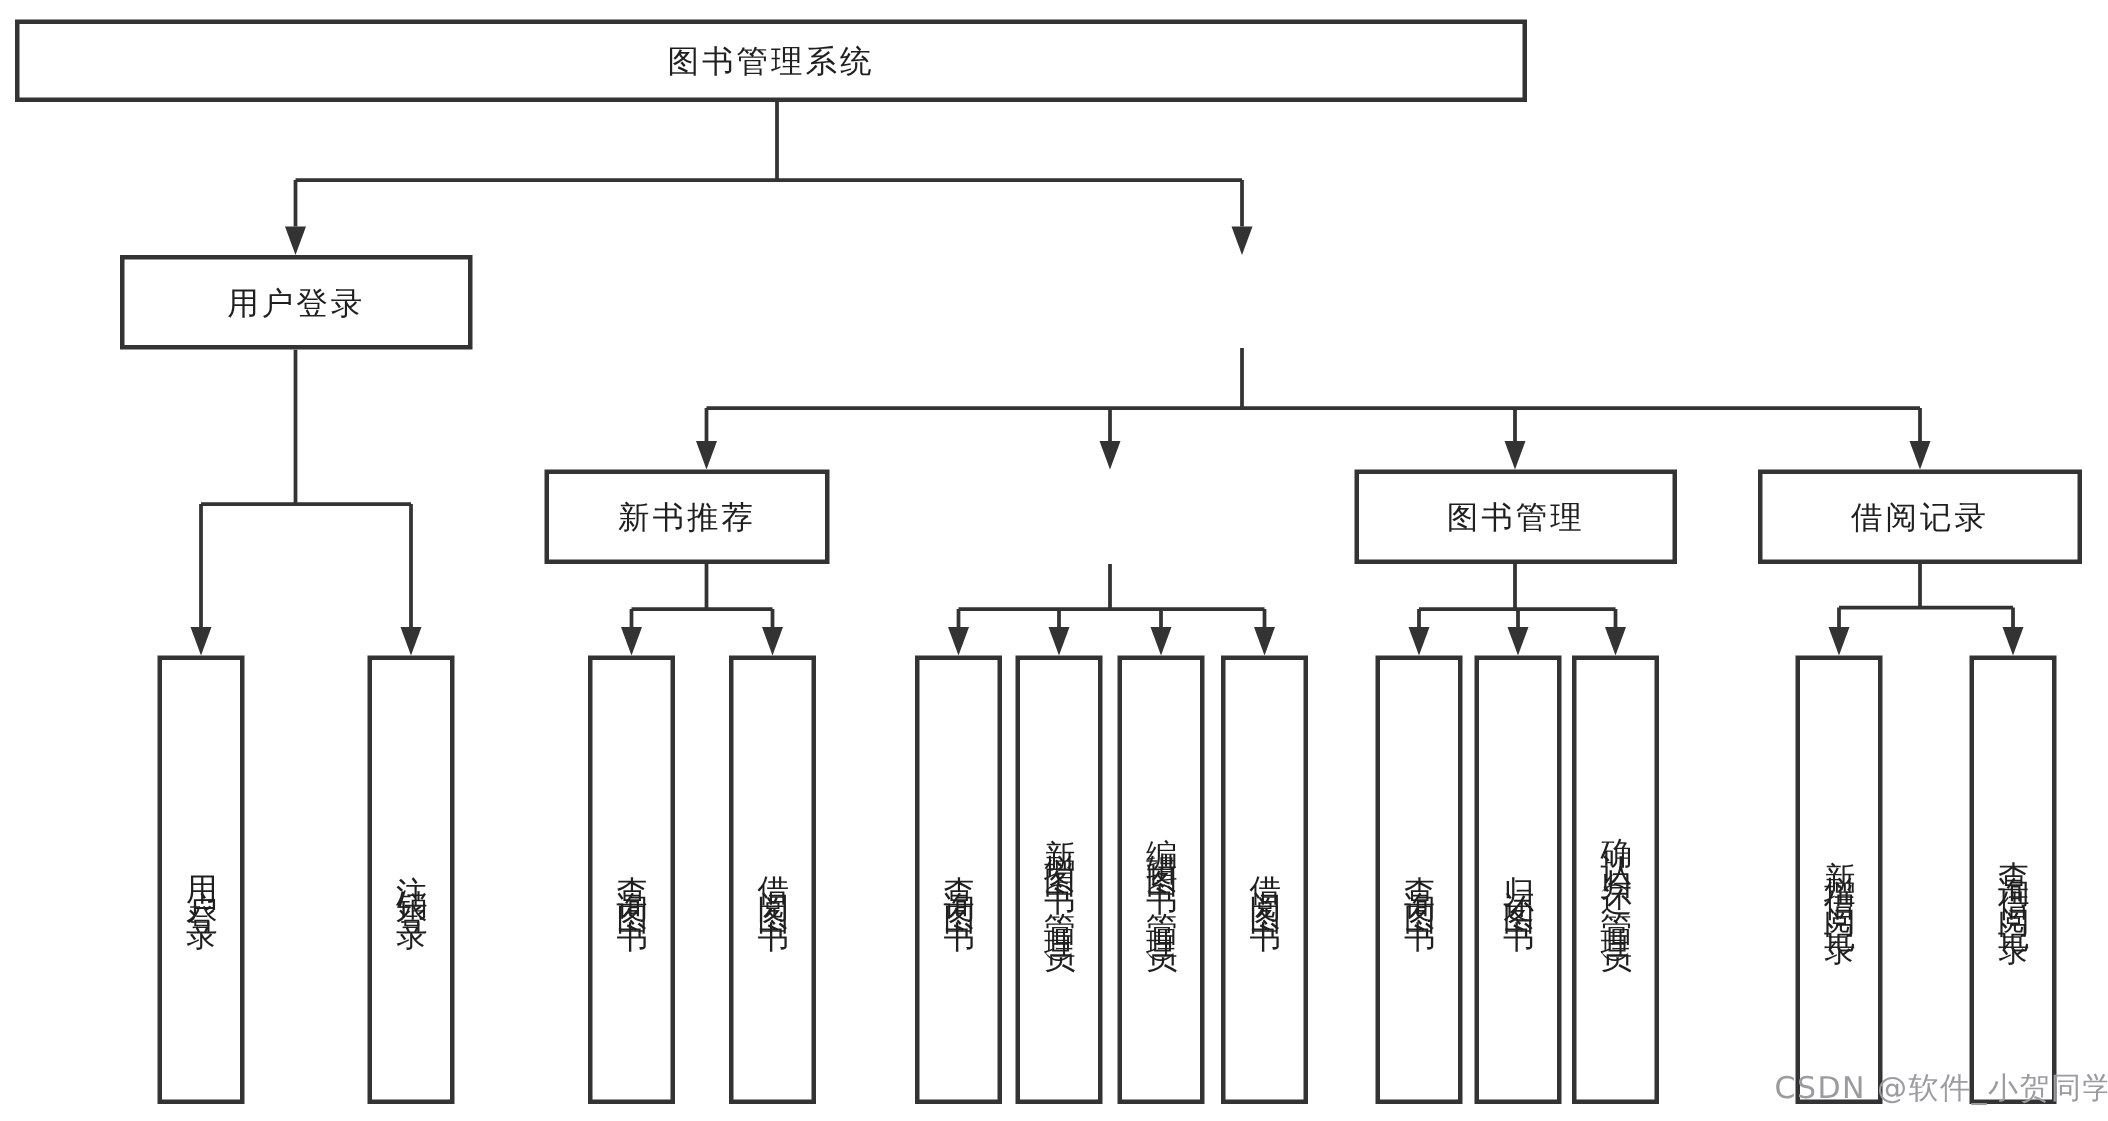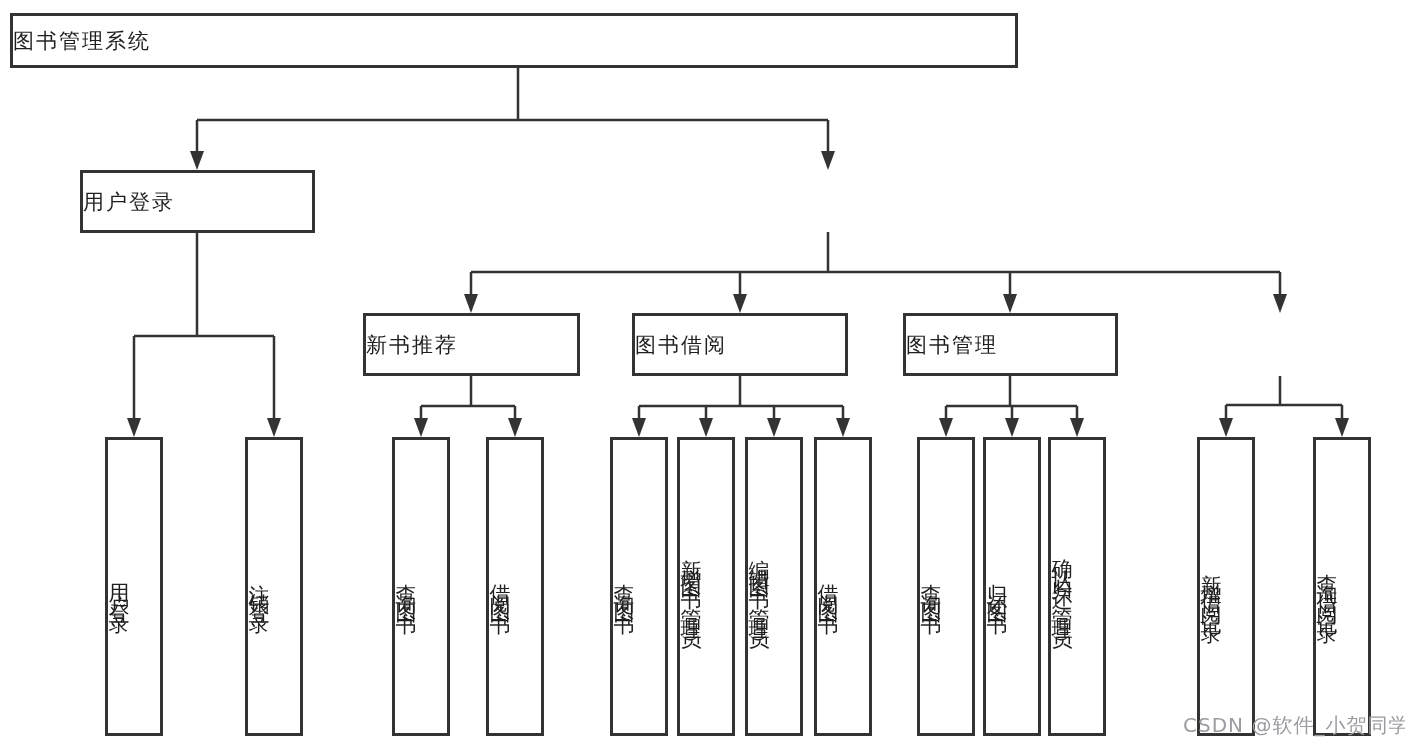--- a/index.html
+++ b/index.html
@@ -4,21 +4,21 @@
 <style>
   html,body { margin:0; padding:0; background:#ffffff; }
   .canvas {
     position:relative; width:1405px; height:747px; background:#ffffff;
     font-family:"DejaVu Sans","Liberation Sans",sans-serif; color:#1f1f1f;
     overflow:hidden;
   }
   svg.connectors { position:absolute; left:0; top:0; }
   .node {
     position:absolute; box-sizing:border-box; background:#ffffff;
-    border:3px solid #333333; display:flex; align-items:center; 
+    border:3px solid #333333; display:flex; align-items:center; justify-content:center;
   }
   .node .lbl { font-size:21px; letter-spacing:2px; white-space:nowrap; }
   .node.v .lbl {
     writing-mode:vertical-rl; text-orientation:mixed;
     letter-spacing:10px; font-size:21px; line-height:1; white-space:normal;
   }
   .watermark {
     position:absolute; left:1183px; top:712px; z-index:5;
     font-size:20px; color:#9b9ba1; letter-spacing:1px; white-space:nowrap;
   }
@@ -62,28 +62,28 @@
   </svg>
 
   <div class="node h" style="left:10px;top:13px;width:1008px;height:55px">
     <span class="lbl">图书管理系统</span>
   </div>
 
   <div class="node h" style="left:80px;top:170px;width:235px;height:63px">
     <span class="lbl">用户登录</span>
   </div>
 
-  <div class="node h" style="left:363px;top:313px;width:217px;height:63px">
+  <div class="node h" style="left:363px;top:313px;width:190px;height:63px">
     <span class="lbl">新书推荐</span>
-  </div>
-  <div class="node h" style="left:632px;top:313px;width:216px;height:63px">
-    <span class="lbl">图书借阅</span>
   </div>
   <div class="node h" style="left:903px;top:313px;width:215px;height:63px">
     <span class="lbl">图书管理</span>
+  </div>
+  <div class="node h" style="left:1172px;top:313px;width:216px;height:63px">
+    <span class="lbl">借阅记录</span>
   </div>
 
   <div class="node v" style="left:105px;top:437px;width:58px;height:299px">
     <span class="lbl">用户登录</span>
   </div>
   <div class="node v" style="left:245px;top:437px;width:58px;height:299px">
     <span class="lbl">注销登录</span>
   </div>
 
   <div class="node v" style="left:392px;top:437px;width:58px;height:299px">

